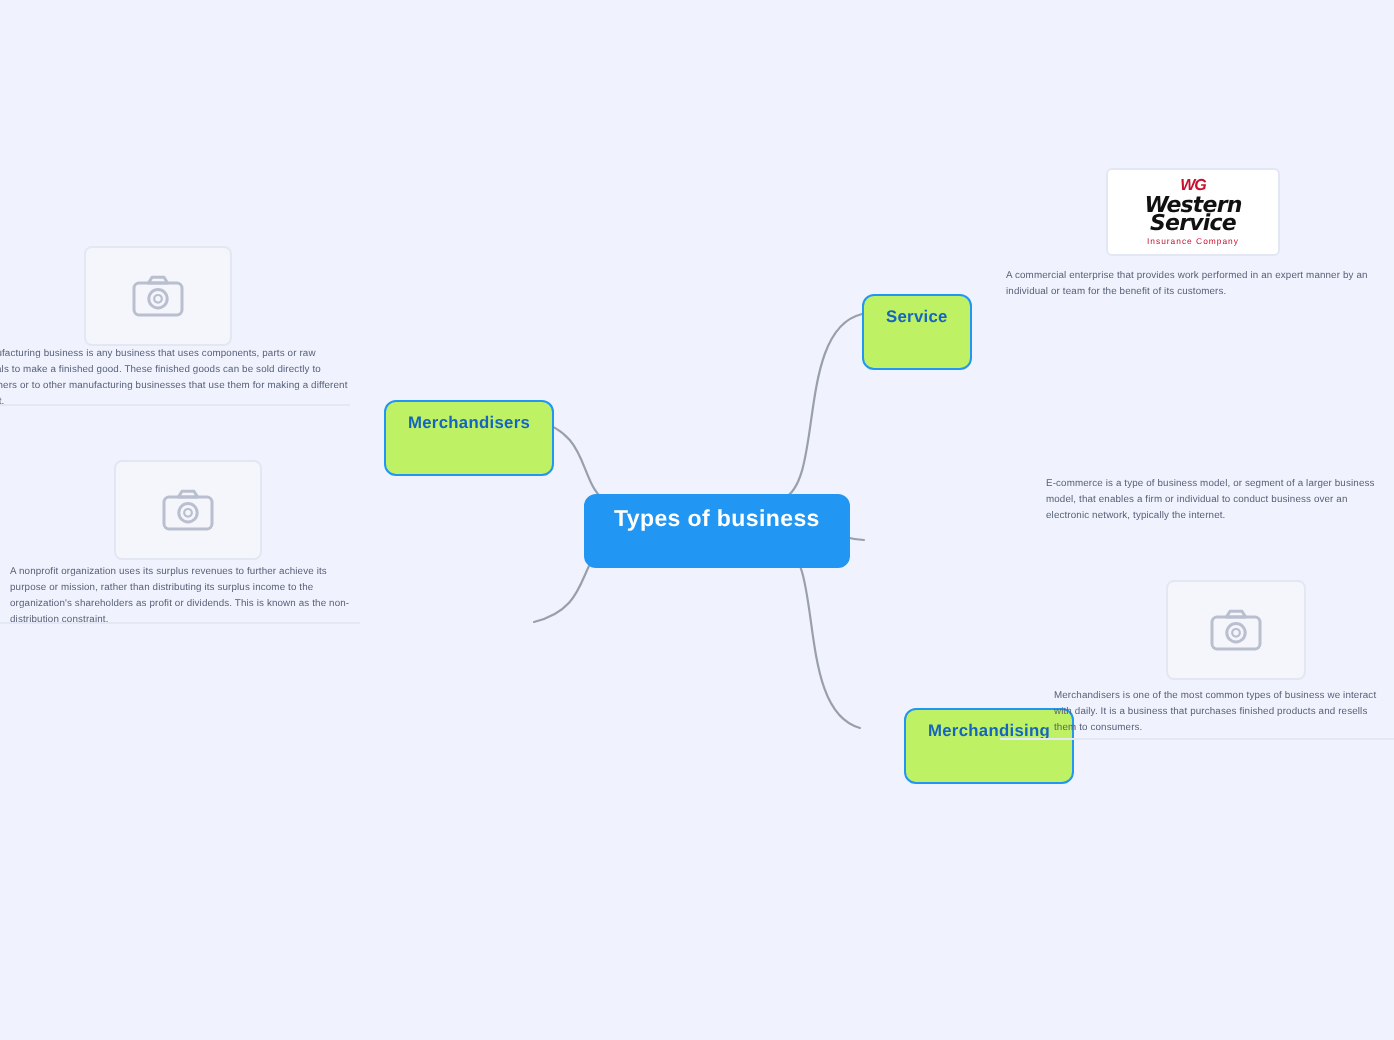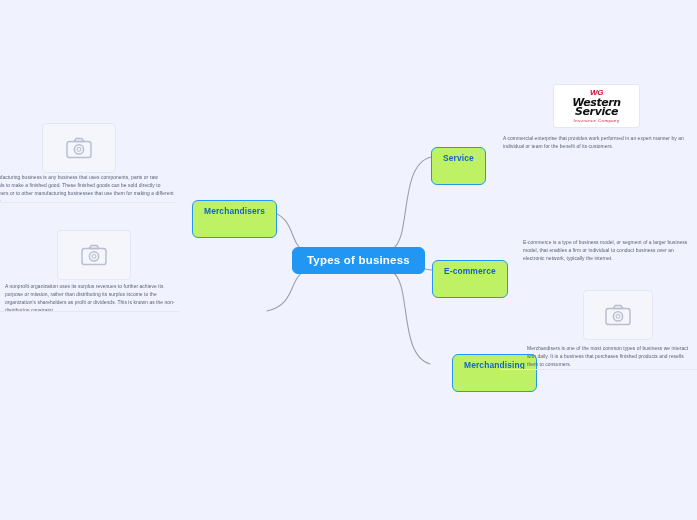--- a/index.html
+++ b/index.html
@@ -39,21 +39,21 @@
   }
 
   .node-root {
     background: #2196f3;
     border: 1px solid #2196f3;
     border-radius: 6px;
     color: #ffffff;
     font-size: 11.5px;
     font-weight: bold;
     letter-spacing: 0.2px;
-    padding: 7px 14px 6px 14px;
+    padding: 7px 14px 16px 14px;
     text-align: center;
     line-height: 1;
   }
 
   .node-branch {
     background: #bef264;
     border: 1.6px solid #2196f3;
     border-radius: 6px;
     color: #1565c0;
     font-size: 8.4px;
@@ -168,23 +168,20 @@
   <div class="attach logo-box" style="left:553px; top:84px; width:87px; height:44px;">
     <div class="logo-inner">
       <div class="logo-mark">WG</div>
       <div class="logo-word1">Western</div>
       <div class="logo-word2">Service</div>
       <div class="logo-sub">Insurance Company</div>
     </div>
   </div>
   <div class="desc" style="left:503px; top:135px; width:184px;">A commercial enterprise that provides work performed in an expert manner by an individual or team for the benefit of its customers.</div>
 
-  <div class="node node-branch" style="left:432px; top:260px;">
-    <span>E-commerce</span>
-  </div>
 
   <div class="desc" style="left:523px; top:239px; width:172px;">E-commerce is a type of business model, or segment of a larger business model, that enables a firm or individual to conduct business over an electronic network, typically the internet.</div>
 
   <div class="node node-branch" style="left:452px; top:354px;">
     <span>Merchandising</span>
   </div>
 
   <div class="attach thumb" style="left:583px; top:290px; width:70px; height:50px;">
     <svg width="26" height="22" viewBox="0 0 26 22">
       <rect x="1" y="4.5" width="24" height="16" rx="2.6" fill="none" stroke="#b9bfcf" stroke-width="1.5"></rect>

